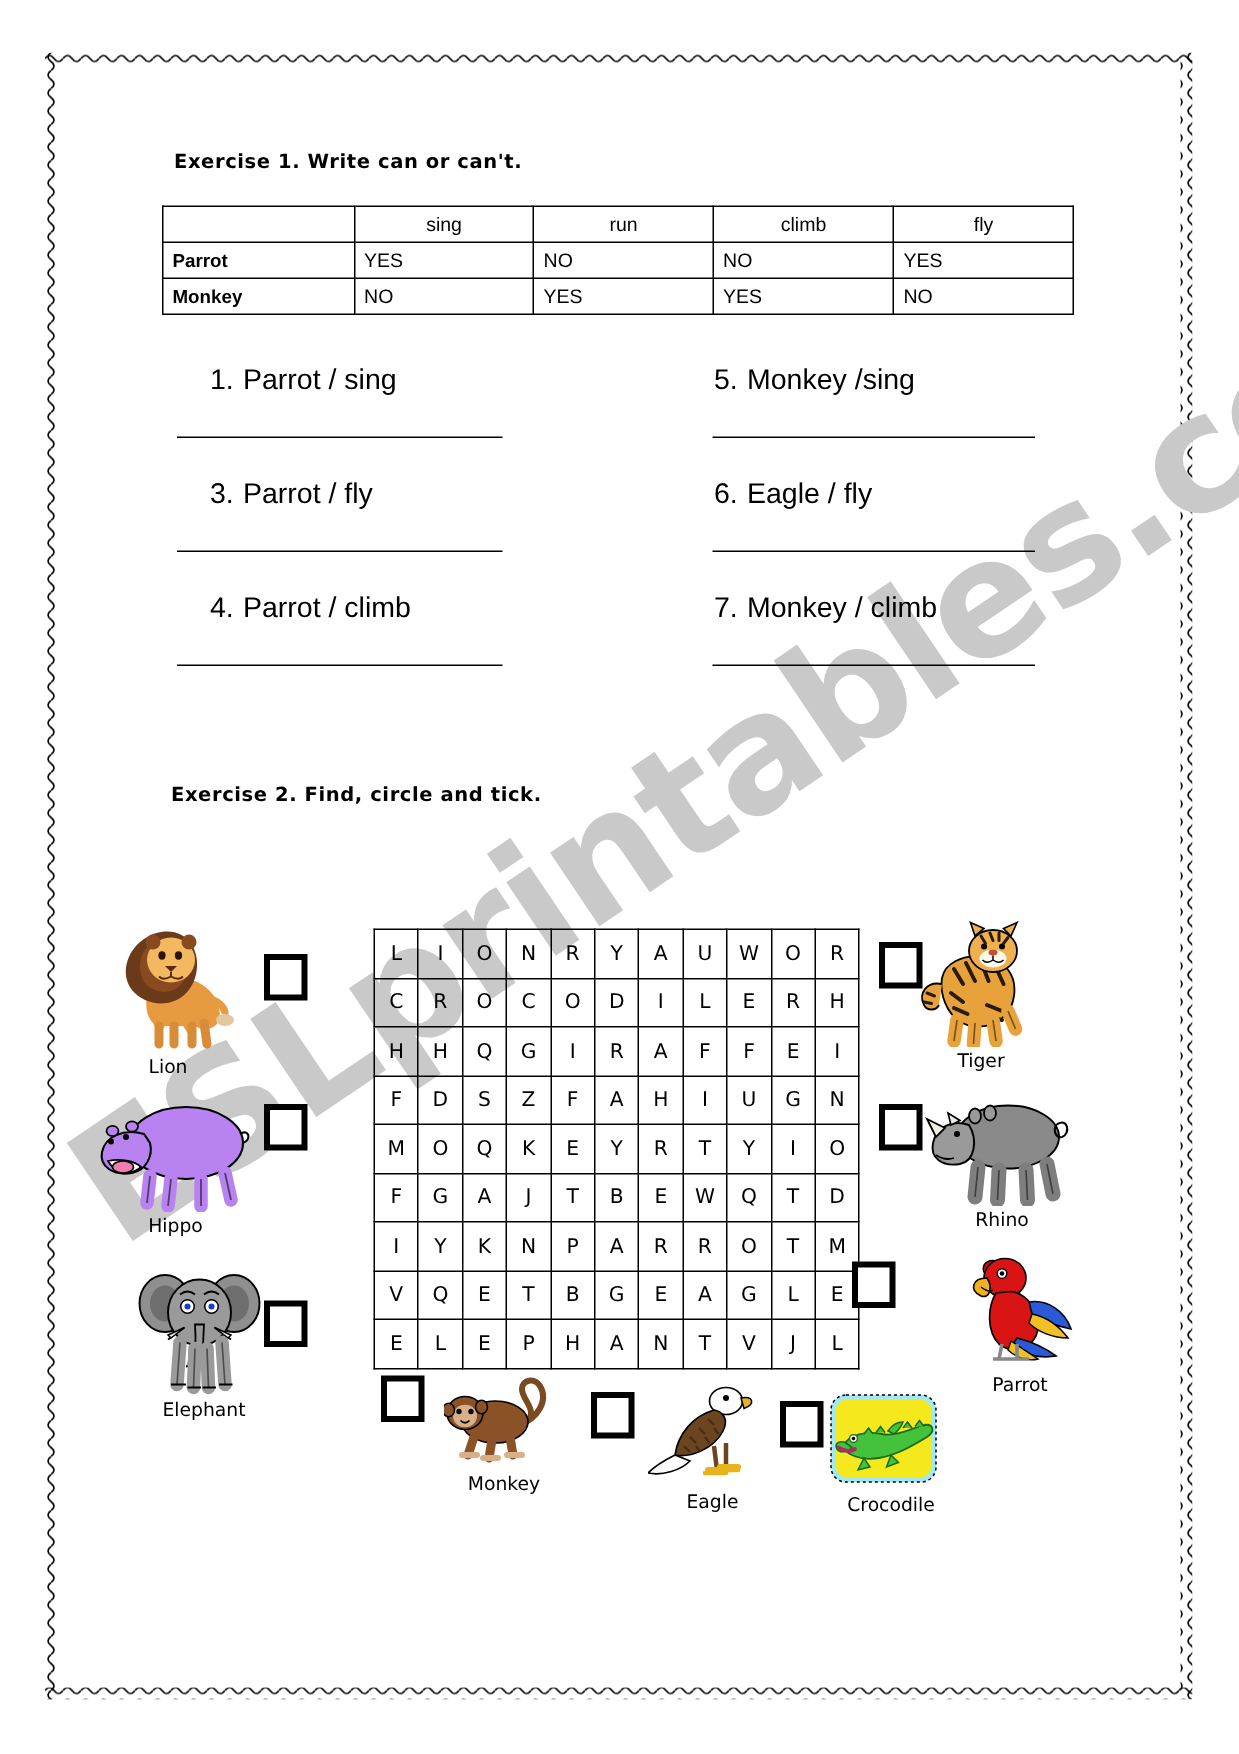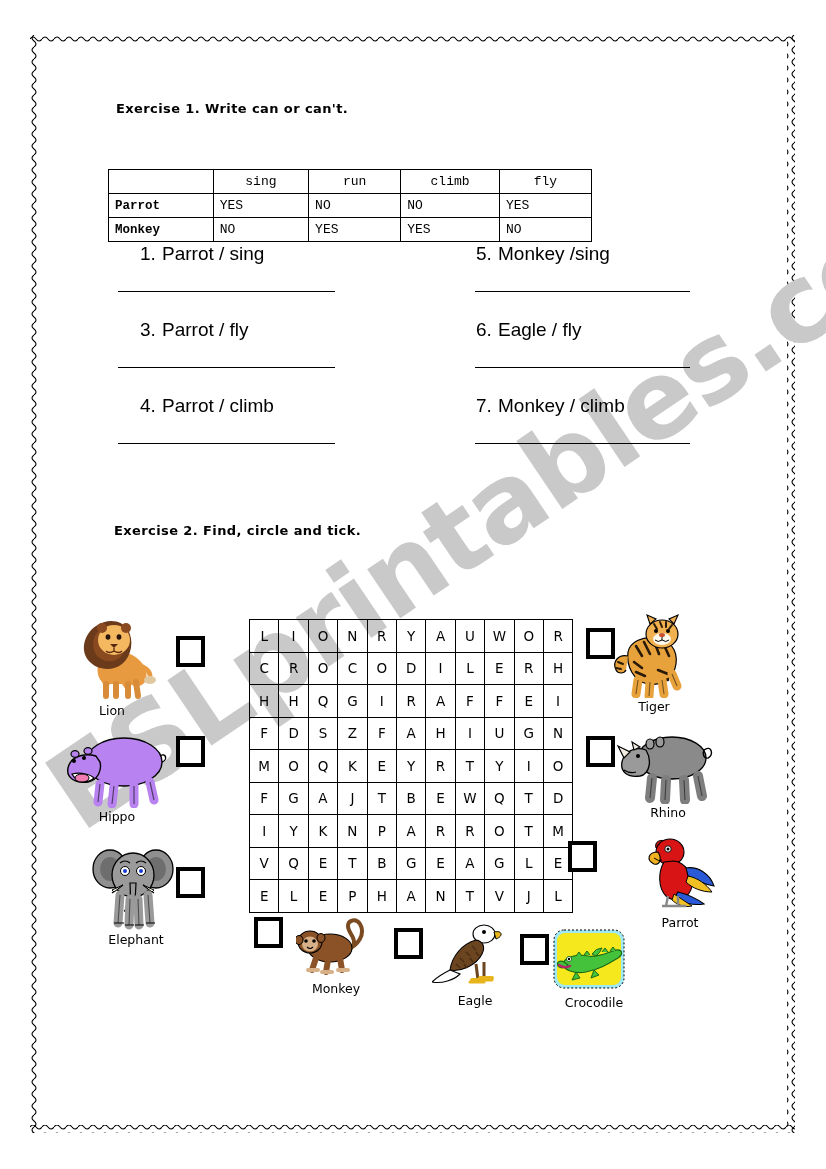--- a/index.html
+++ b/index.html
@@ -63,25 +63,24 @@
     white-space: nowrap;
   }
   #ex1-heading { left: 116px; top: 101px; }
   #ex2-heading { left: 114px; top: 523px; }
 
   
   .ex1-table {
     position: absolute;
     left: 108px;
     top: 137px;
-    width: 484px;
+    width: 608px;
     border-collapse: collapse;
-    font-family: Liberation Mono, monospace;
+    font-family: Liberation Sans, sans-serif;
     font-size: 13px;
-    margin-top: 32px;
   }
   .ex1-table td, .ex1-table th {
     border: 1.4px solid #000;
     height: 21px;
     padding: 1px 6px;
     font-weight: normal;
   }
   .ex1-table thead th { text-align: center; }
   .ex1-table tbody td { text-align: left; }
   .ex1-table .col-label { width: 126px; }

